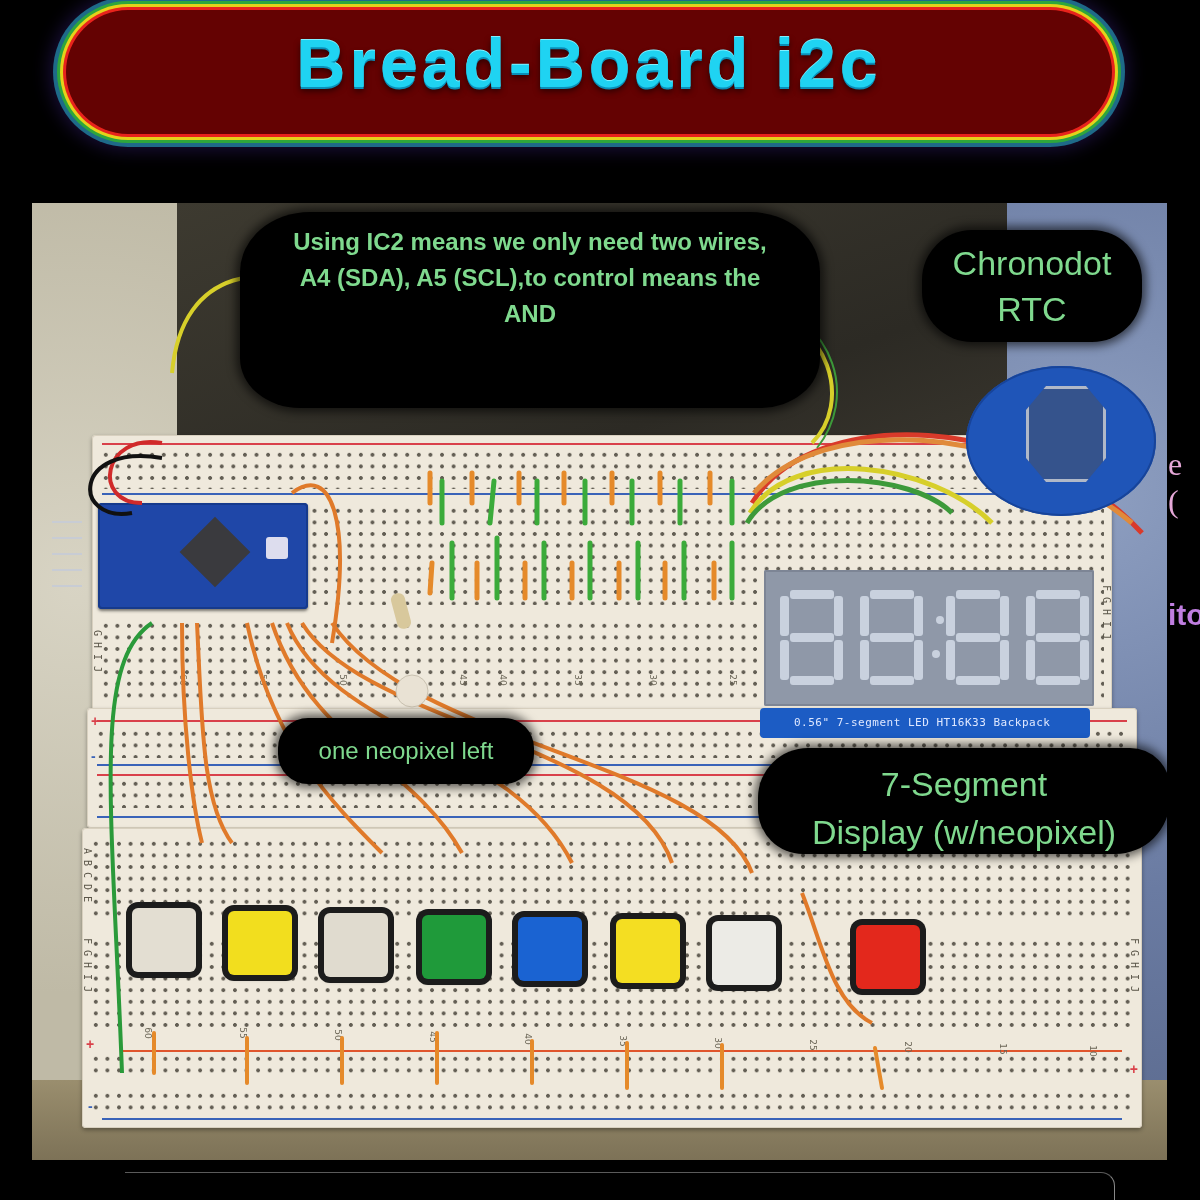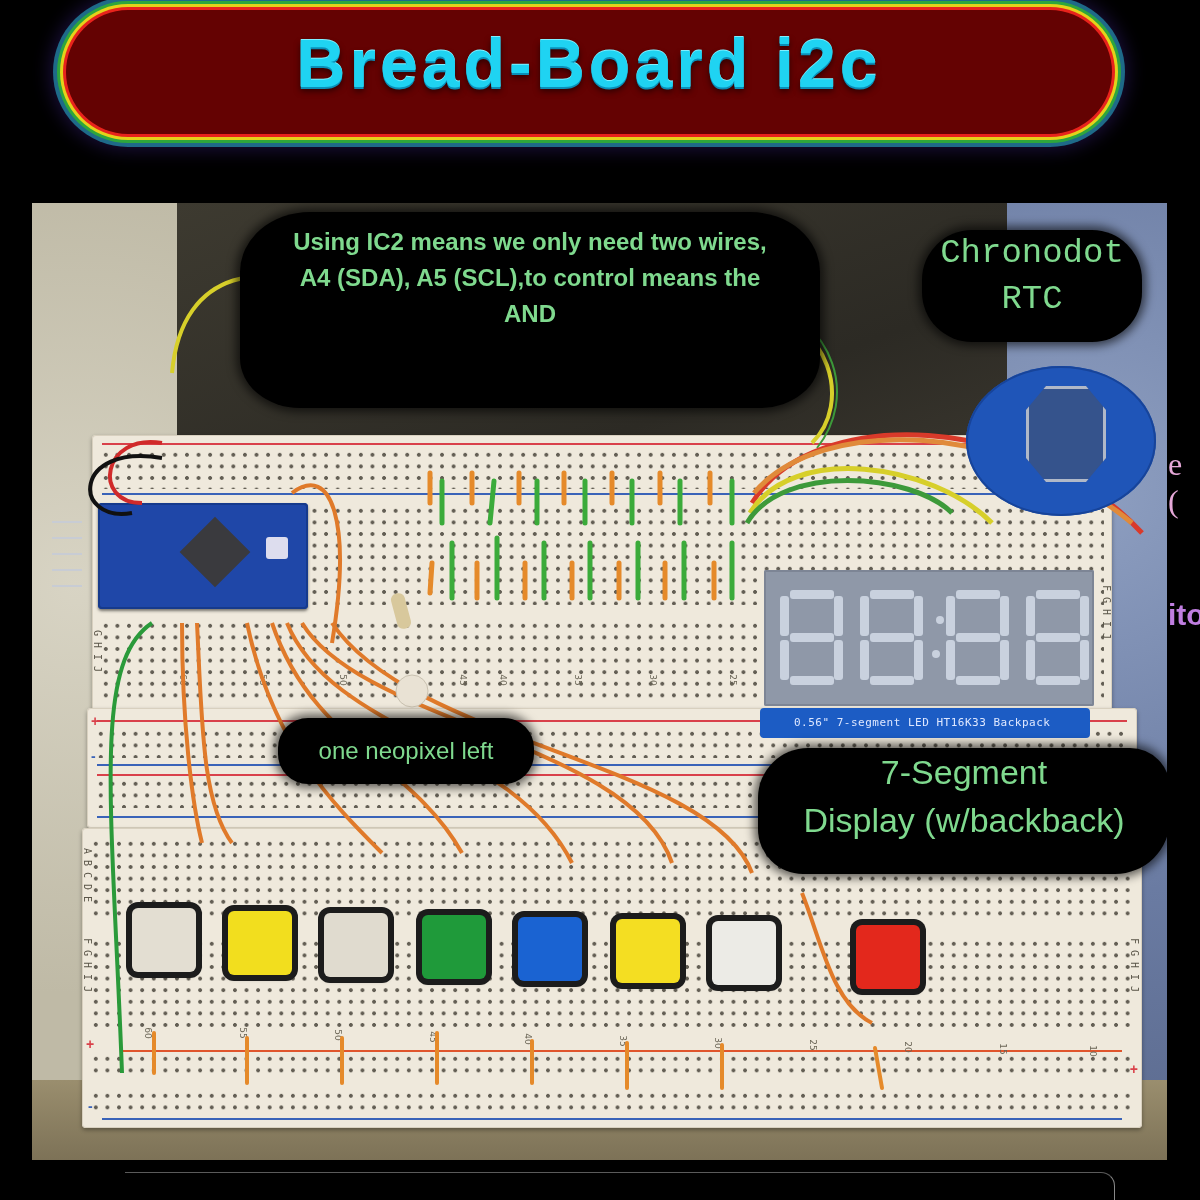--- a/index.html
+++ b/index.html
@@ -314,30 +314,30 @@
   <div class="btn-cap" style="left: 680px; top: 718px; background: rgb(236, 235, 230);"></div>
   <div class="btn-cap" style="left: 824px; top: 722px; background: rgb(227, 40, 28);"></div>
 </div>
 
 <div class="bubble" style="left: 240px; top: 212px; width: 580px; height: 196px; border-radius: 70px 70px 60px 60px / 60px 60px 50px 50px; font-size: 24px; line-height: 36px; padding-top: 12px; font-weight: bold; color: rgb(127, 217, 142);">
   <span>Using IC2 means we only need two wires,</span>
   <span>A4 (SDA), A5 (SCL),to control means the</span>
   <span>AND</span>
 </div>
 
-<div class="bubble" style="left: 922px; top: 230px; width: 220px; height: 112px; border-radius: 50px; font-size: 34px; line-height: 46px; color: rgb(127, 217, 142); font-family: Liberation Mono, monospace;">
+<div class="bubble" style="left: 922px; top: 230px; width: 220px; height: 112px; border-radius: 50px; font-size: 34px; line-height: 46px; padding-top: 10px; color: rgb(127, 217, 142);">
   <span>Chronodot</span>
   <span>RTC</span>
 </div>
 
 <div class="bubble" style="left: 278px; top: 718px; width: 256px; height: 66px; border-radius: 30px; font-size: 24px; line-height: 66px; color: rgb(127, 217, 142);">
   <span>one neopixel left</span>
 </div>
 
-<div class="bubble" style="left: 758px; top: 748px; width: 412px; height: 126px; border-radius: 50px 40px 55px 45px; font-size: 34px; line-height: 48px; color: rgb(127, 217, 142);">
+<div class="bubble" style="left: 758px; top: 748px; width: 412px; height: 106px; border-radius: 50px 40px 55px 45px; font-size: 34px; line-height: 48px; padding-top: 12px; color: rgb(127, 217, 142);">
   <span>7-Segment</span>
-  <span>Display (w/backback)</span>
+  <span>Display (w/neopixel)</span>
 </div>
 
 <div class="edge-text" style="left:1168px; top:446px; font-size:32px; color:#e6a8d8;">e (</div>
 <div class="edge-text" style="left:1168px; top:598px; font-size:30px; color:#c07ee0; font-family:'Liberation Sans', sans-serif; font-weight:bold;">ito</div>
 
 <div class="bottom-outline"></div>
 
 </body></html>

